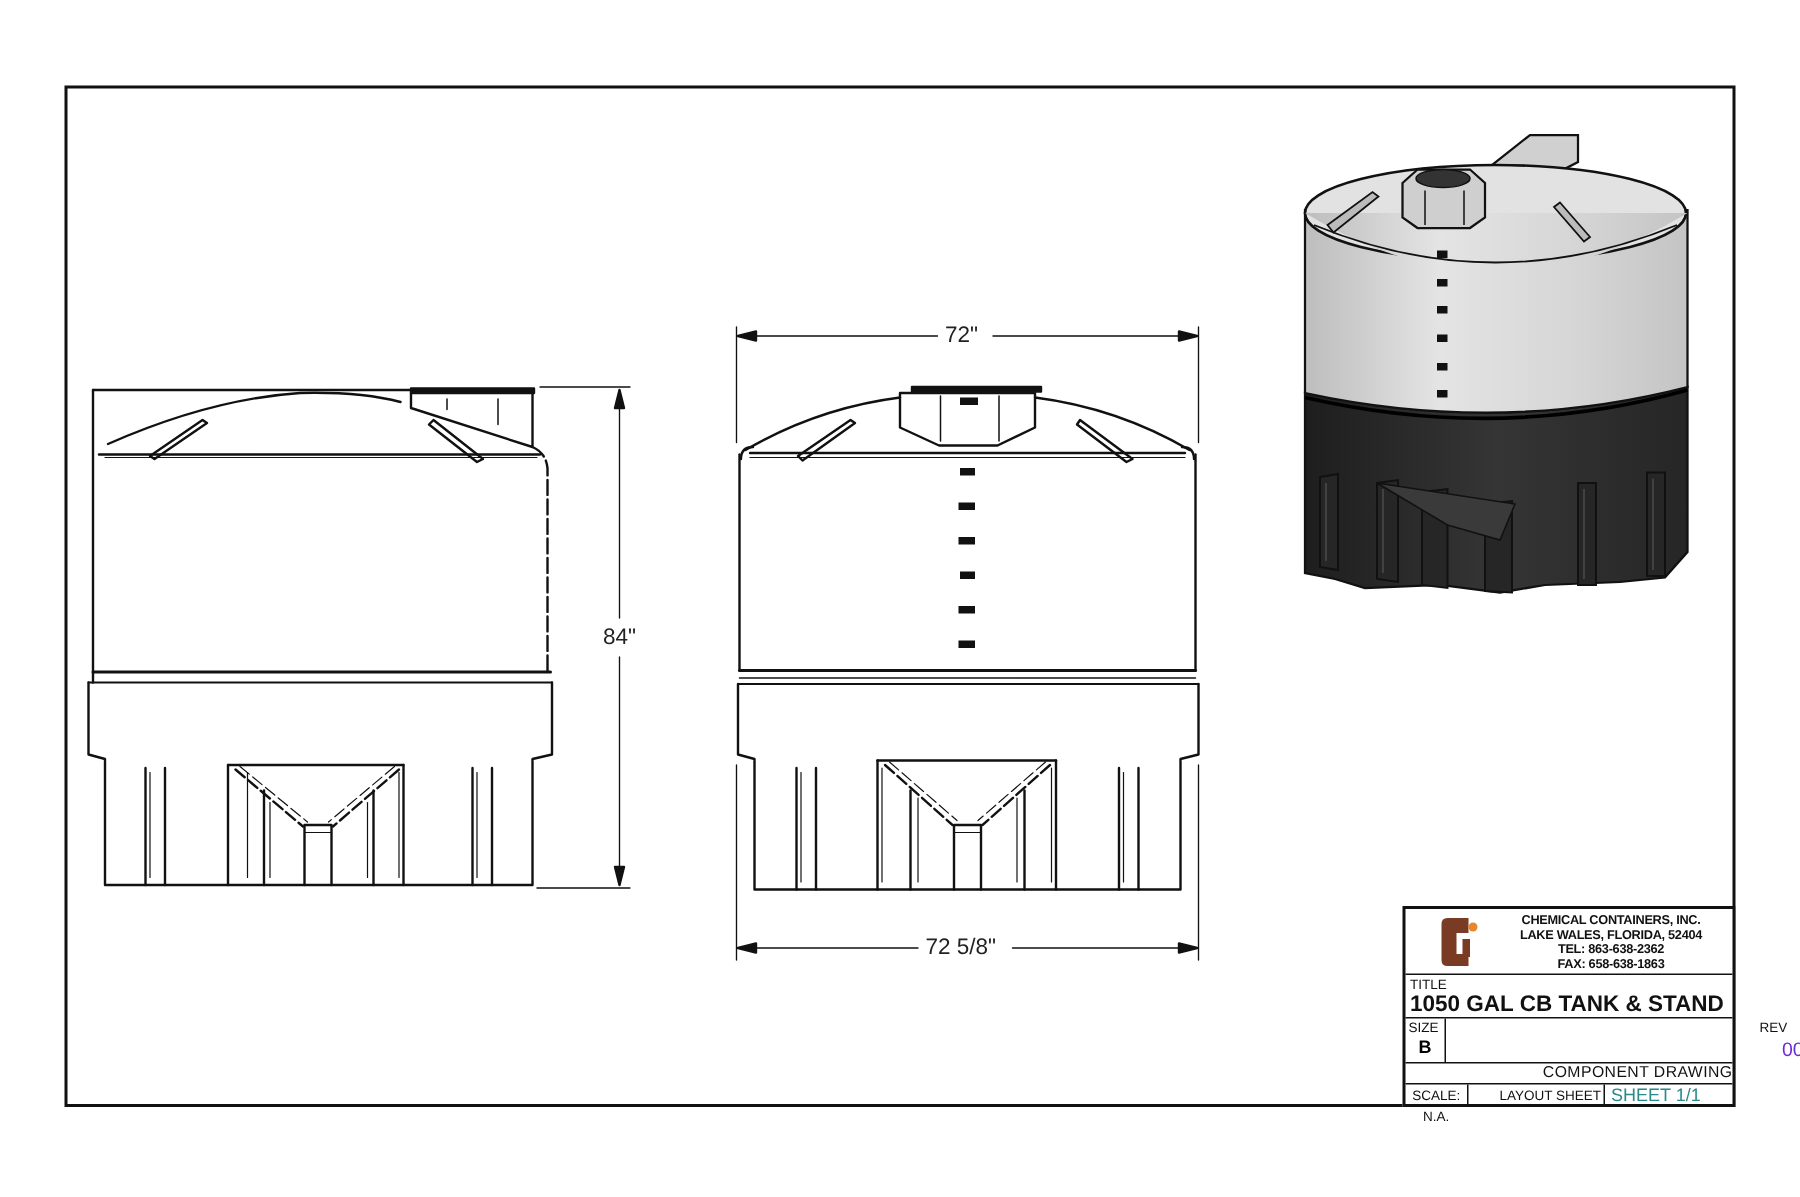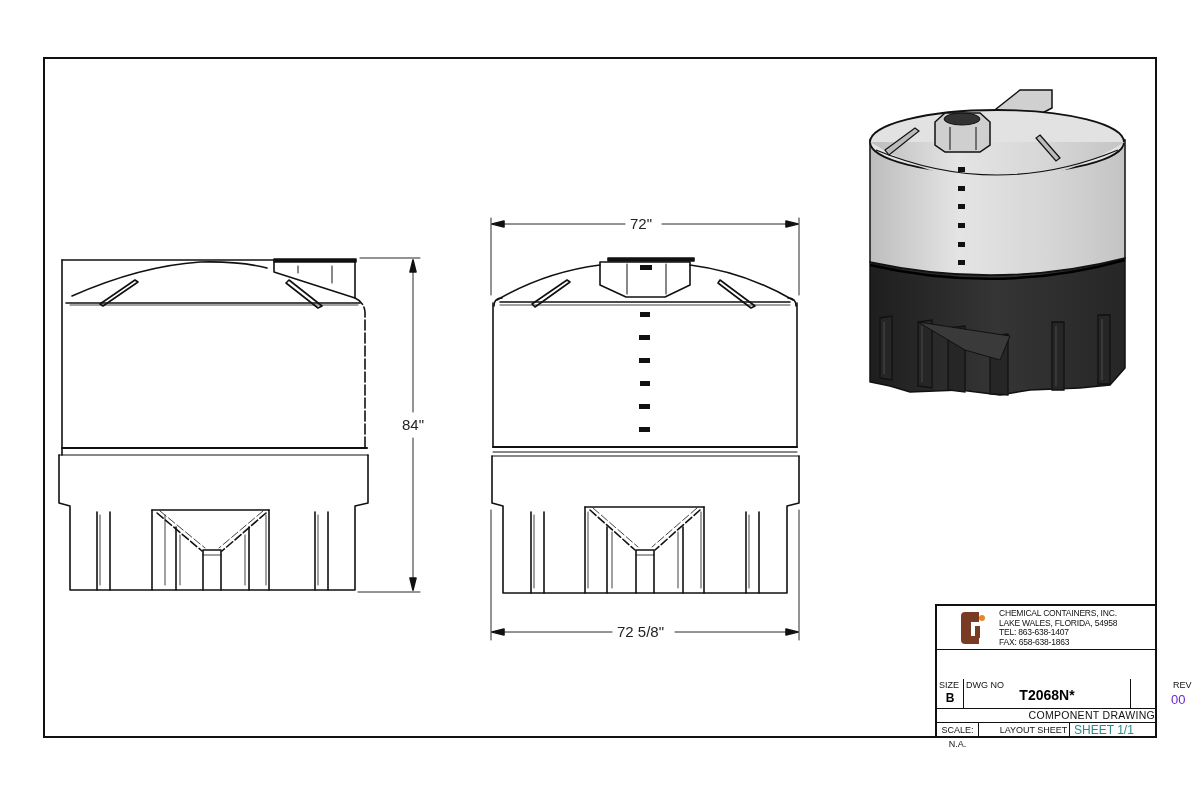--- a/index.html
+++ b/index.html
@@ -4,30 +4,30 @@
 <style>
   html, body { margin:0; padding:0; background:#ffffff; }
   body { width:1200px; height:798px; position:relative; overflow:hidden; font-family:"Liberation Sans", sans-serif; }
   .frame { position:absolute; left:43px; top:57px; width:1114px; height:681px; border:2px solid #111; box-sizing:border-box; }
   svg.drawing { position:absolute; left:0; top:0; }
   .dim { position:absolute; font-size:15px; color:#222; background:#fff; padding:0 3px; line-height:16px; }
   .tb { position:absolute; left:935px; top:604px; width:222px; height:134px; border:2px solid #111; box-sizing:border-box; background:#fff; }
   .tb-row { position:absolute; left:0; right:0; border-bottom:1px solid #111; box-sizing:border-box; }
   .tb-company { top:0; height:44px; }
   .logo { position:absolute; left:20px; top:6px; width:30px; height:32px; }
-  .company-text { position:absolute; left:62px; top:3px; width:150px; text-align:left; font-size:8.5px; font-weight:normal; line-height:9.5px; color:#111; letter-spacing:-0.2px; }
+  .company-text { position:absolute; left:62px; top:3px; width:150px; text-align:center; font-size:8.5px; font-weight:bold; line-height:9.5px; color:#111; letter-spacing:-0.2px; }
   .tb-title { top:44px; height:29px; }
   .tb-title .lbl { position:absolute; left:3px; top:1px; font-size:9px; color:#111; }
   .tb-title .val { position:absolute; left:3px; top:11px; font-size:15px; font-weight:bold; color:#111; white-space:nowrap; }
   .tb-dwg { top:73px; height:30px; }
   .cell { position:absolute; top:0; bottom:0; border-right:1px solid #111; box-sizing:border-box; }
   .small-lbl { position:absolute; left:2px; top:1px; font-size:9px; color:#111; }
   .size-val { position:absolute; left:0; right:0; top:12px; text-align:center; font-size:12px; font-weight:bold; }
   .dwg-val { position:absolute; left:0; right:0; top:8px; text-align:center; font-size:14px; font-weight:bold; }
-  .rev-val { position:absolute; left:0; right:0; top:13px; text-align:center; font-size:13px; color:#6d28d9; }
+  .rev-val { position:absolute; left:17px; right:0; top:13px; text-align:center; font-size:13px; color:#6d28d9; }
   .tb-comp { top:103px; height:14px; text-align:right; font-size:10.5px; line-height:13px; color:#111; letter-spacing:0.3px; }
   .tb-scale { top:117px; height:15px; border-bottom:none; }
   .scale-cell { font-size:9px; line-height:14px; color:#111; text-align:center; }
   .sheet-val { font-size:12px; line-height:14px; color:#2a8a8a; padding-left:4px; }
 </style>
 </head>
 <body>
 
 <div class="frame"></div>
 
@@ -234,34 +234,34 @@
 
 <div class="tb">
   <div class="tb-row tb-company">
     <svg class="logo" viewBox="0 0 30 32">
       <path d="M4 4 Q4 0 8 0 L22 0 L22 10 L14 10 L14 24 L22 24 L22 32 L8 32 Q4 32 4 28 Z" fill="#7a3b25"></path>
       <rect x="18" y="14" width="5" height="12" fill="#7a3b25"></rect>
       <circle cx="25" cy="6" r="3" fill="#e8862a"></circle>
     </svg>
     <div class="company-text">
       <div>CHEMICAL CONTAINERS, INC.</div>
-      <div>LAKE WALES, FLORIDA, 54958</div>
-      <div>TEL: 863-638-1407</div>
+      <div>LAKE WALES, FLORIDA, 52404</div>
+      <div>TEL: 863-638-2362</div>
       <div>FAX: 658-638-1863</div>
     </div>
+  </div>
+  <div class="tb-row tb-title">
+    <span class="lbl">TITLE</span>
+    <span class="val">1050 GAL CB TANK &amp; STAND</span>
   </div>
   <div class="tb-row tb-dwg">
     <div class="cell" style="left:0; width:27px;">
       <span class="small-lbl">SIZE</span>
       <span class="size-val">B</span>
     </div>
-    <div class="cell" style="left:27px; width:167px;">
-      <span class="small-lbl">DWG NO</span>
-      <span class="dwg-val">T2068N*</span>
-    </div>
     <div class="cell" style="left:194px; right:0; border-right:none;margin-left:40px;">
       <span class="small-lbl">REV</span>
       <span class="rev-val">00</span>
     </div>
   </div>
   <div class="tb-row tb-comp">COMPONENT DRAWING</div>
   <div class="tb-row tb-scale">
     <div class="cell scale-cell" style="left:0; width:42px;">SCALE: N.A.</div>
     <div class="cell scale-cell" style="left:61px; width:72px;">LAYOUT SHEET</div>
     <div class="cell sheet-val" style="left:133px; right:0; border-right:none;">SHEET 1/1</div>

